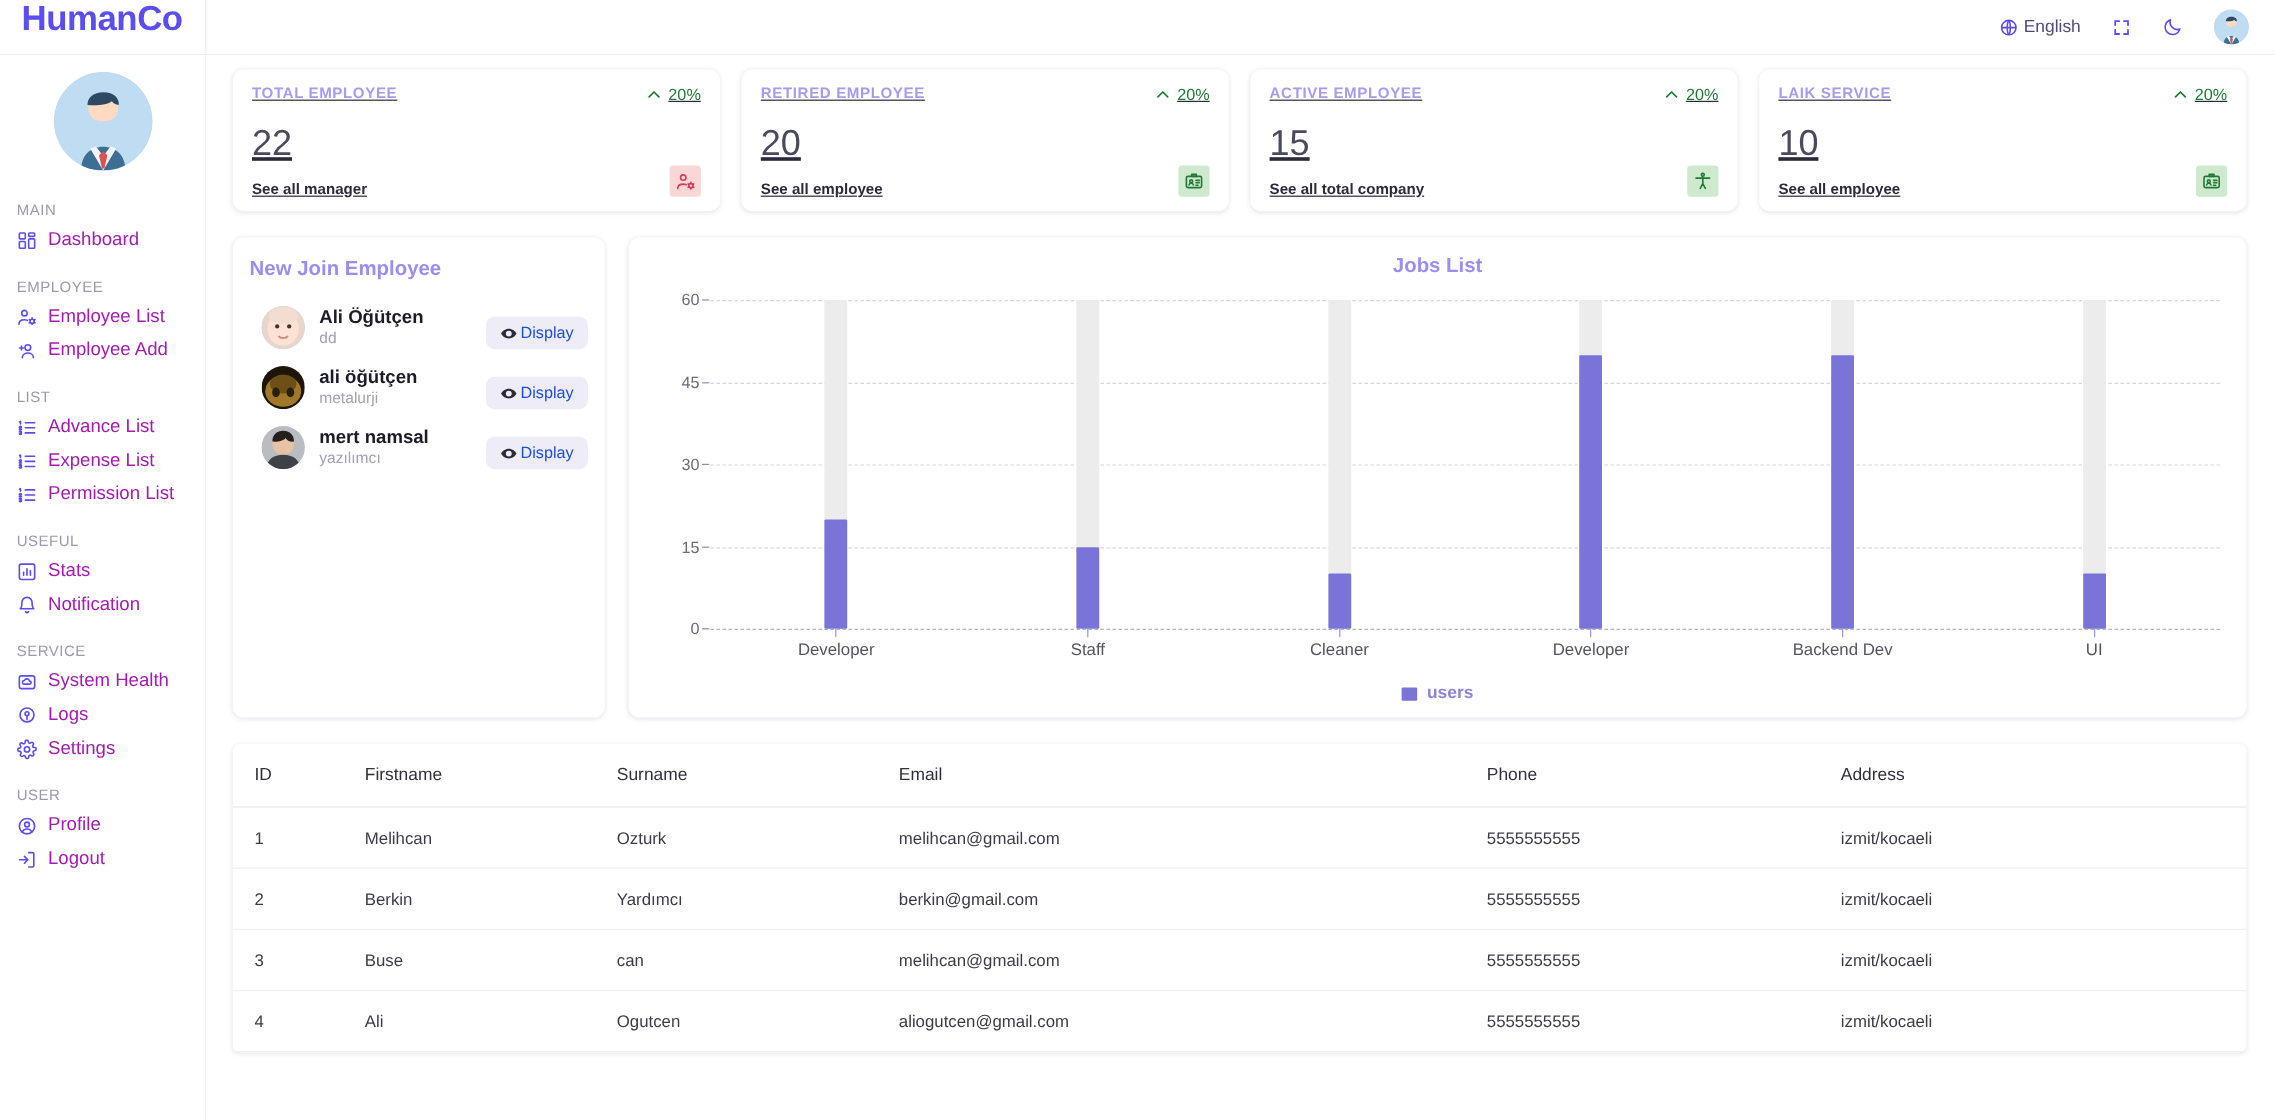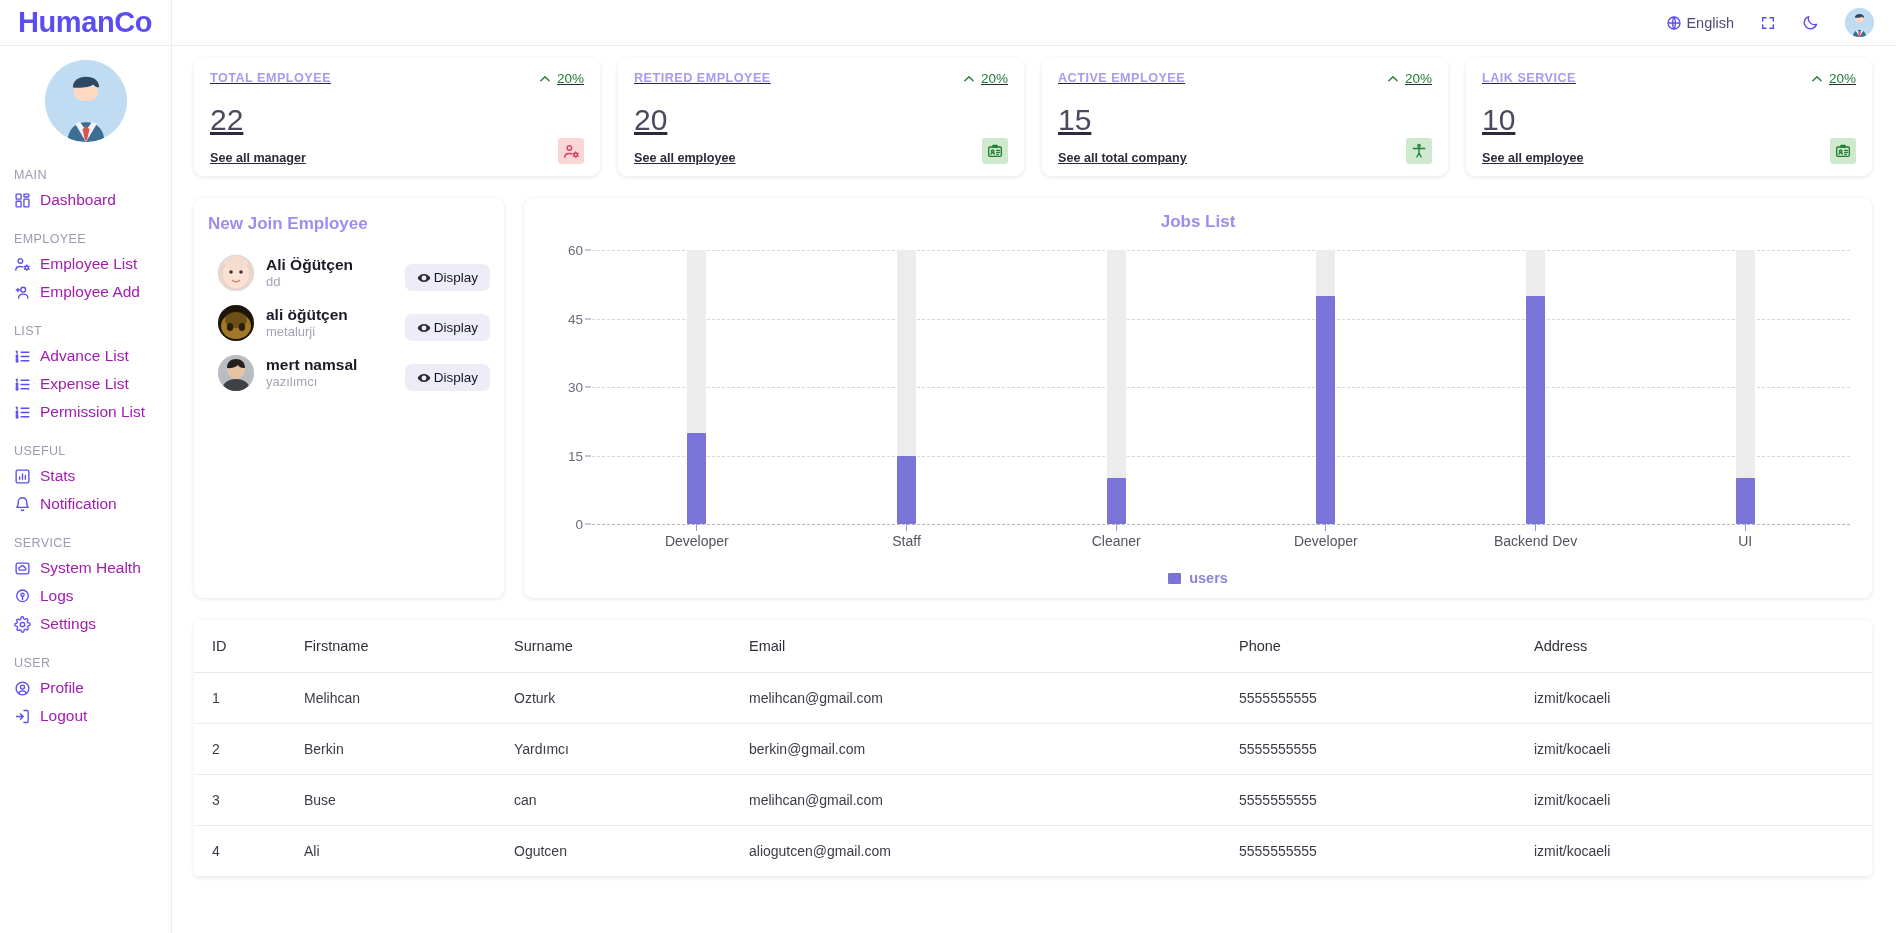--- a/index.html
+++ b/index.html
@@ -12,21 +12,21 @@
   }
   #app { position: relative; width: 1896px; height: 933px; background: #fff; }
 
   
   .header {
     position: absolute; top: 0; left: 0; width: 1896px; height: 46px;
     background: #ffffff; border-bottom: 1px solid #ececf3;
     display: flex; align-items: center;
   }
   .logo-box {
-    width: 172px; height: 46px; display: flex; align-items: center;
+    width: 172px; height: 46px; display: flex; align-items: flex-start;
     padding-left: 18px; border-right: 1px solid #ececf3;
   }
   .logo-text {
     font-size: 29px; font-weight: 700; color: #5b4df0; letter-spacing: -0.4px;
   }
   .header-right {
     margin-left: auto; display: flex; align-items: center; gap: 26px;
     padding-right: 22px;
   }
   .lang { display: flex; align-items: center; gap: 4px; color: #4e4c7a; font-size: 14.5px; }
@@ -98,21 +98,21 @@
   .njoin-item { display: flex; align-items: flex-end; gap: 12px; padding: 7px 0 7px 10px; }
   .njoin-pic {
     width: 36px; height: 36px; border-radius: 50%; overflow: hidden; flex: none;
     background: #cfcfd6; position: relative;
   }
   .njoin-txt { flex: 1; }
   .njoin-name { font-size: 15.5px; font-weight: 700; color: #1c1c28; line-height: 1.15; }
   .njoin-role { font-size: 13px; color: #a3a3b3; line-height: 1.3; }
   .display-btn {
     background: #eeedf7; border: none; border-radius: 7px; padding: 6px 12px;
-    display: flex; align-items: center; gap: 3px; font-size: 13.5px; color: #0f172a;
+    display: flex; align-items: center; gap: 3px; font-size: 13.5px; color: #1d4ed8;
     cursor: pointer; font-family: "Liberation Sans", sans-serif;
   }
 
   .chart-card {
     flex: 1; height: 400px; background: #fff; border-radius: 9px;
     box-shadow: 0 1px 4px rgba(70,70,110,0.14); padding: 14px 14px 8px 14px;
     display: flex; flex-direction: column;
   }
   .chart-title { text-align: center; font-size: 17px; font-weight: 700; color: #9b8ef0; }
   .chart-body { flex: 1; position: relative; margin-top: 10px; }

